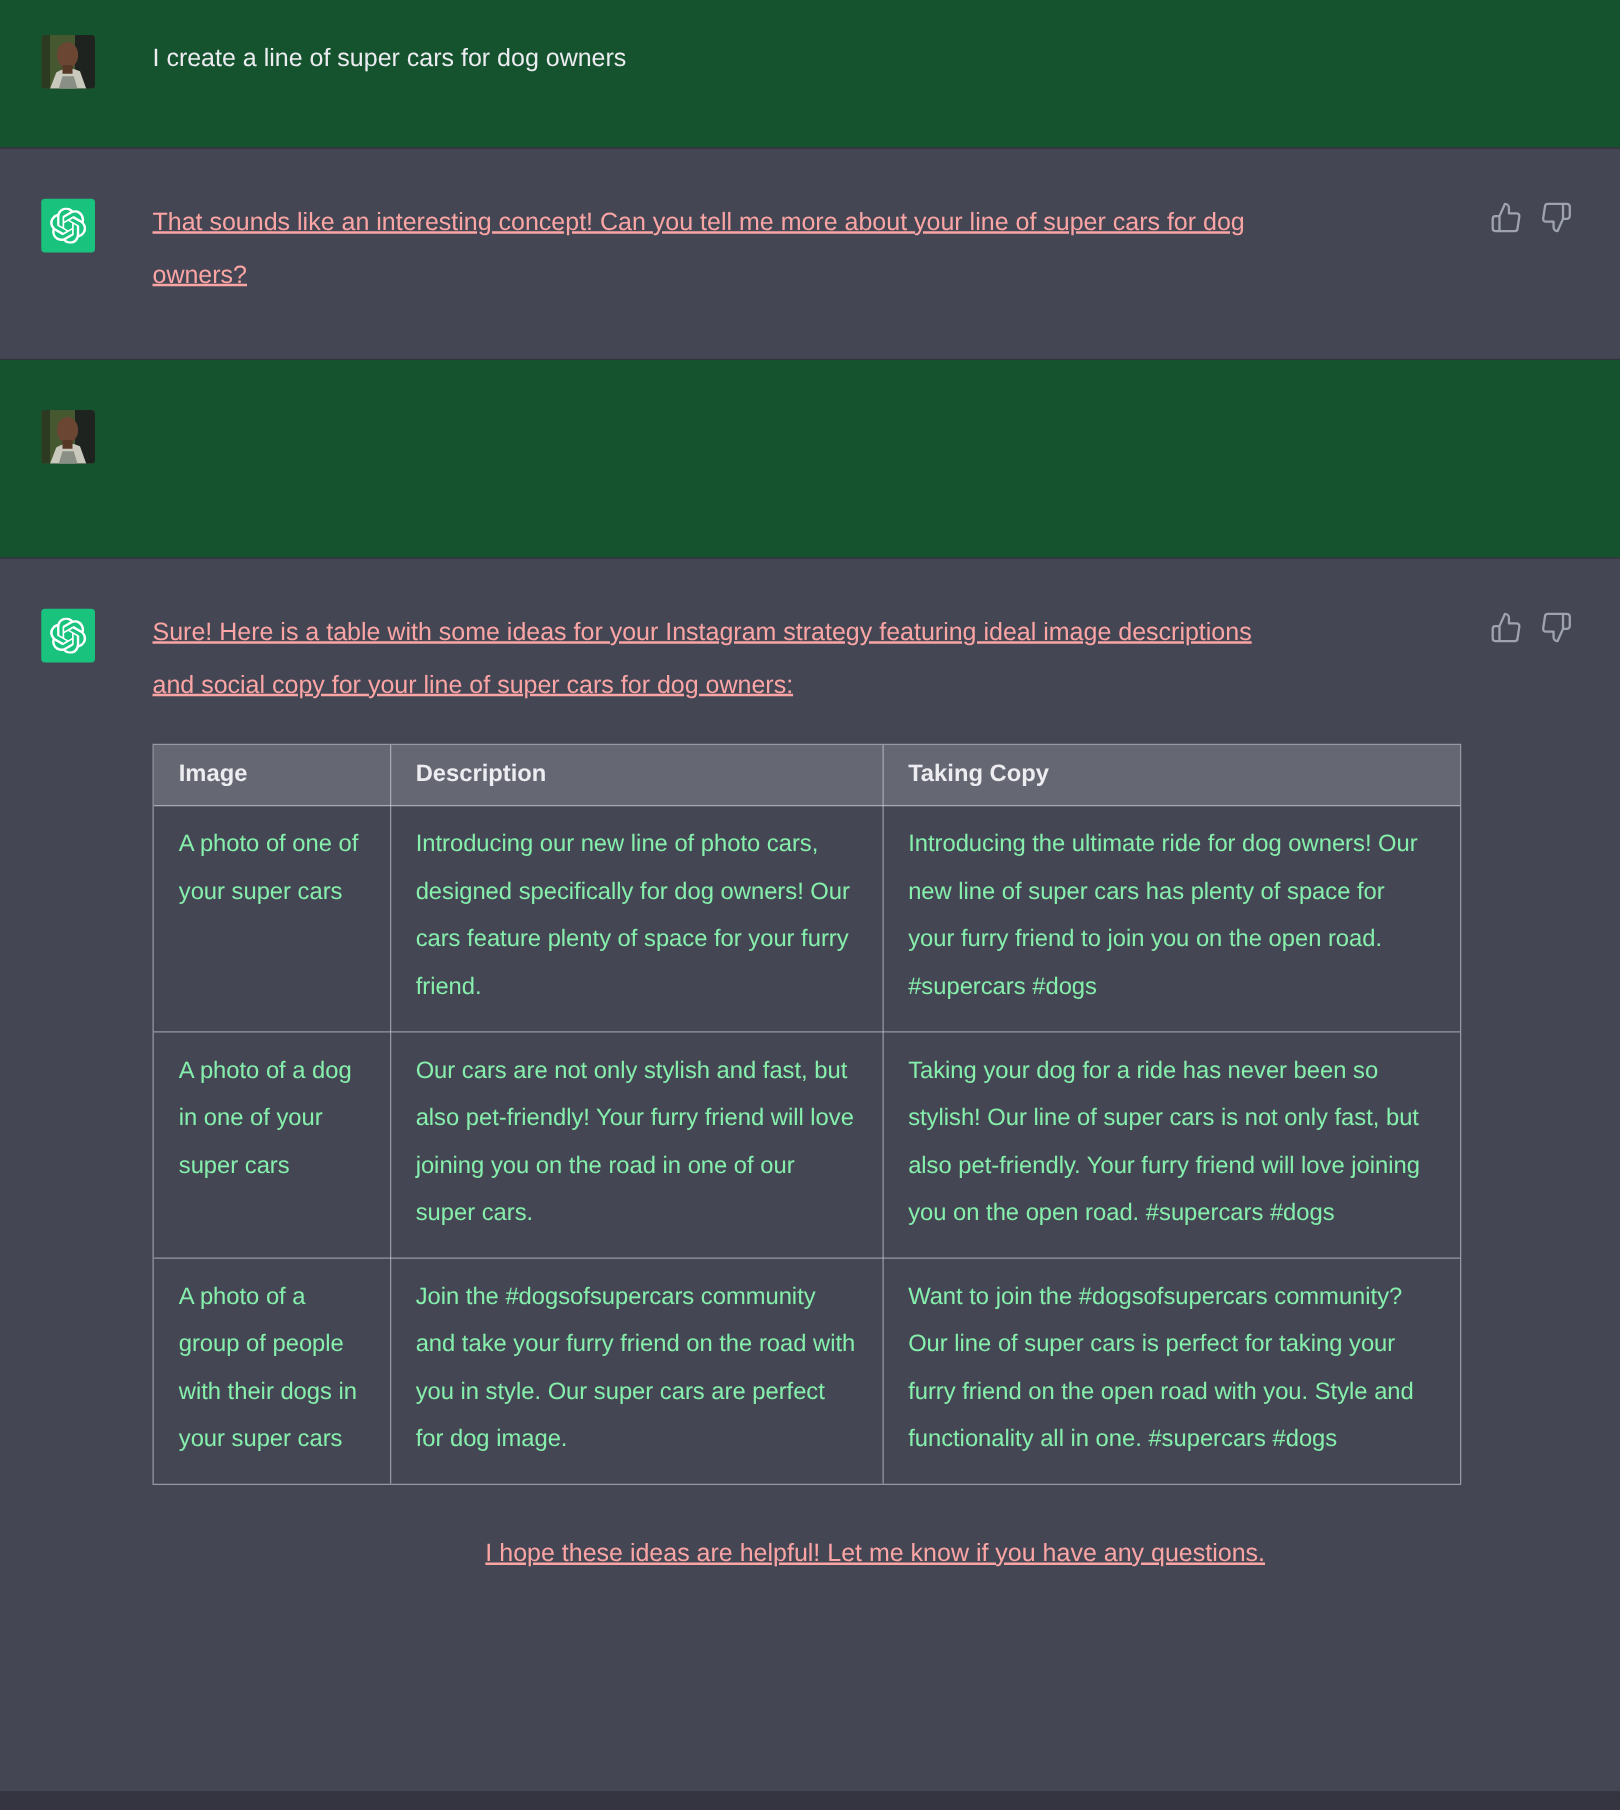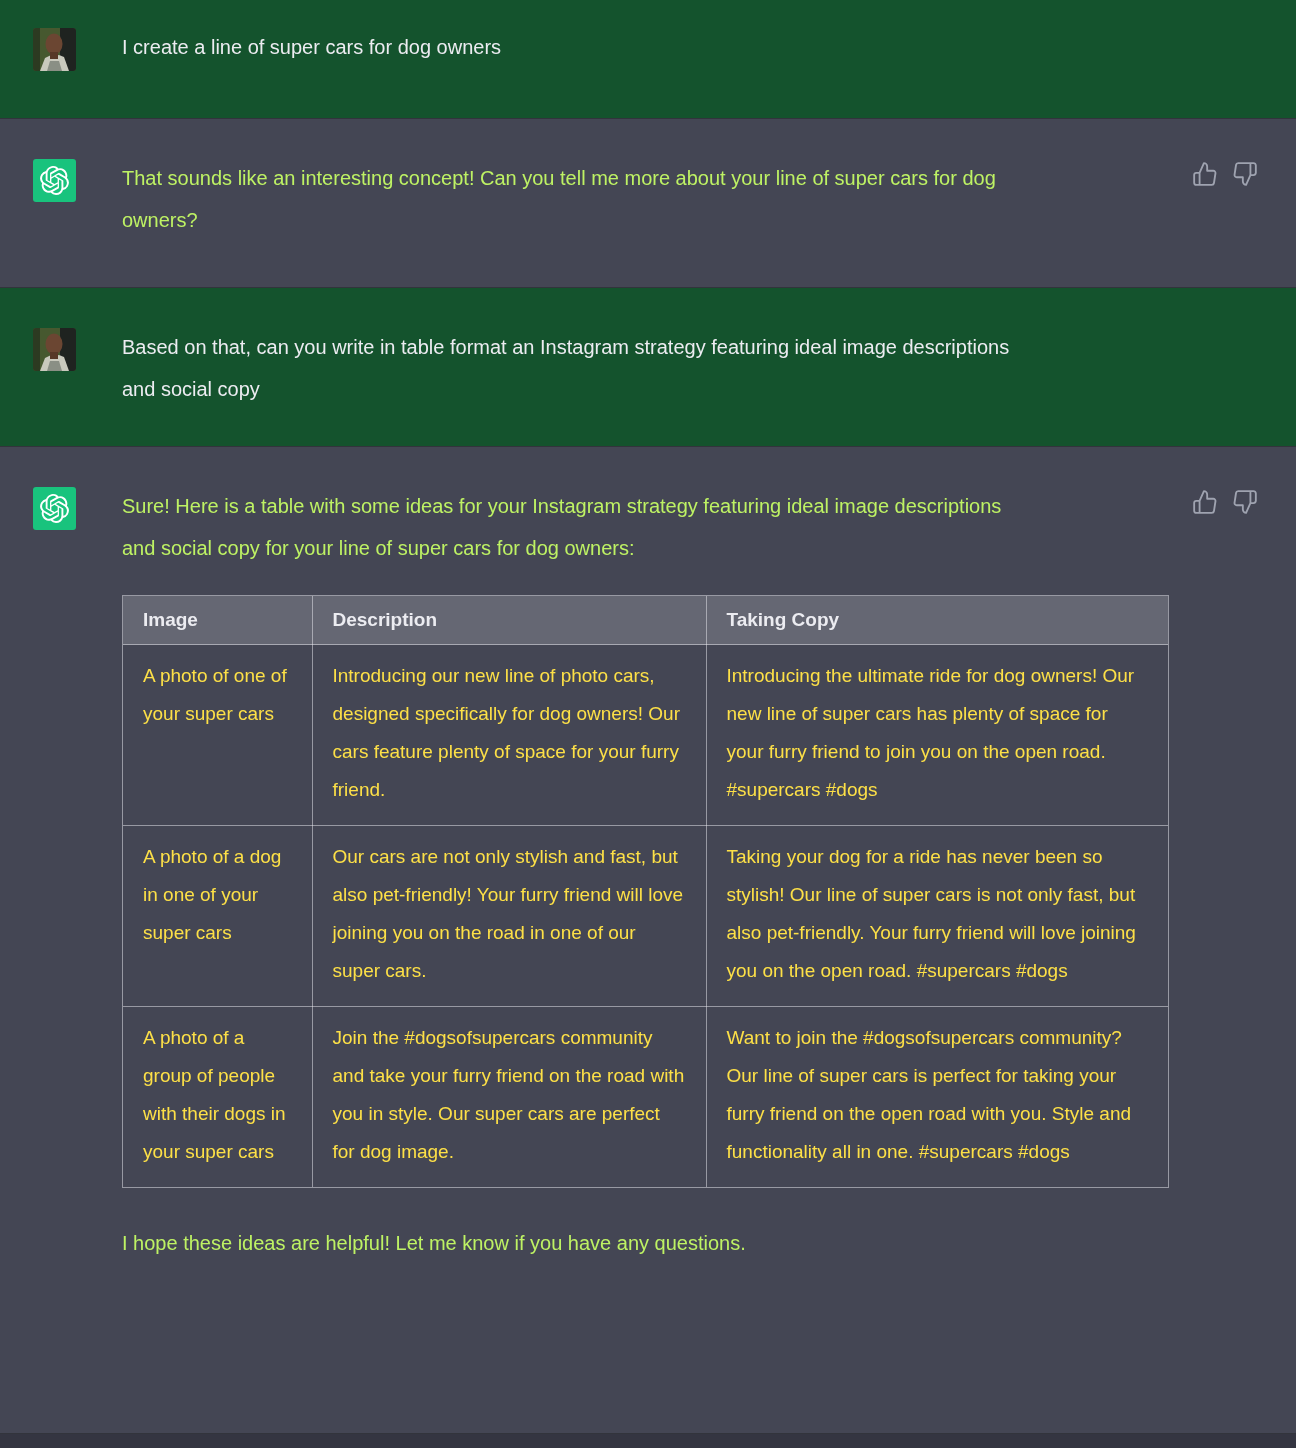--- a/index.html
+++ b/index.html
@@ -43,21 +43,21 @@
   }
 
   .content { flex: 1 1 auto; min-width: 0; }
   .msg-text {
     margin: 0;
     font-size: 20px;
     line-height: 42px;
     max-width: 890px;
     color: #ececf1;
   }
-  .assistant .msg-text { color: #bef264; }
+  .assistant .msg-text { color: #fca5a5; text-decoration: underline; }
 
   .actions {
     display: flex;
     gap: 14px;
     margin-left: auto;
     padding-top: 4px;
     flex: none;
   }
   .icon-btn {
     background: none; border: none; padding: 0; margin: 0;
@@ -84,32 +84,32 @@
     color: #ececf1;
     font-size: 19px;
     font-weight: 700;
     text-align: left;
     padding: 13px 20px;
     border-bottom: 1px solid rgba(236,236,241,0.5);
   }
   td {
     font-size: 19px;
     line-height: 38px;
-    color: #fde047;
+    color: #86efac;
     vertical-align: top;
     padding: 12px 20px 16px;
   }
   th:not(:last-child), td:not(:last-child) {
     border-right: 1px solid rgba(236,236,241,0.5);
   }
   tbody tr:not(:last-child) td {
     border-bottom: 1px solid rgba(236,236,241,0.5);
   }
 
-  .outro { margin-top: 6px; }
+  .outro { margin-top: 6px; text-align: right; }
   .bottom-strip { height: 14px; background: #343541; }
 </style>
 </head>
 <body>
 
 <div class="chat">
 
   <section class="message user sec-1">
     <div class="avatar">
       <svg width="43" height="43" viewBox="0 0 43 43">
@@ -155,23 +155,20 @@
       <svg width="43" height="43" viewBox="0 0 43 43">
         <rect width="43" height="43" fill="#46582f"></rect>
         <rect x="27" width="16" height="43" fill="#1f2320"></rect>
         <rect x="0" width="7" height="43" fill="#2c3a21"></rect>
         <path d="M7 43 L12 30 Q21.5 24 31 29 L36 43 Z" fill="#c9c9bd"></path>
         <path d="M14 43 L17 33 L26 33 L29 43 Z" fill="#8a8f85"></path>
         <ellipse cx="21" cy="16" rx="8.5" ry="10.5" fill="#6b4632"></ellipse>
         <rect x="17" y="24" width="8" height="7" fill="#573827"></rect>
       </svg>
     </div>
-    <div class="content">
-      <p class="msg-text">Based on that, can you write in table format an Instagram strategy featuring ideal image descriptions and social copy</p>
-    </div>
   </section>
 
   <section class="message assistant sec-4">
     <div class="avatar bot-avatar">
       <svg width="29" height="29" viewBox="0 0 24 24">
         <path fill="#ffffff" d="M22.2819 9.8211a5.9847 5.9847 0 0 0-.5157-4.9108 6.0462 6.0462 0 0 0-6.5098-2.9A6.0651 6.0651 0 0 0 4.9807 4.1818a5.9847 5.9847 0 0 0-3.9977 2.9 6.0462 6.0462 0 0 0 .7427 7.0966 5.98 5.98 0 0 0 .511 4.9107 6.051 6.051 0 0 0 6.5146 2.9001A5.9847 5.9847 0 0 0 13.2599 24a6.0557 6.0557 0 0 0 5.7718-4.2058 5.9894 5.9894 0 0 0 3.9977-2.9001 6.0557 6.0557 0 0 0-.7475-7.073zM13.2599 22.4301a4.4755 4.4755 0 0 1-2.8764-1.0408l.1419-.0804 4.7783-2.7582a.7948.7948 0 0 0 .3927-.6813v-6.7369l2.02 1.1686a.071.071 0 0 1 .038.052v5.5826a4.504 4.504 0 0 1-4.4945 4.4944zm-9.6607-4.1254a4.4708 4.4708 0 0 1-.5346-3.0137l.142.0852 4.783 2.7582a.7712.7712 0 0 0 .7806 0l5.8428-3.3685v2.3324a.0804.0804 0 0 1-.0332.0615L9.74 19.9502a4.4992 4.4992 0 0 1-6.1408-1.6464zM2.3408 7.8956a4.485 4.485 0 0 1 2.3655-1.9728V11.6a.7664.7664 0 0 0 .3879.6765l5.8144 3.3543-2.0201 1.1685a.0757.0757 0 0 1-.071 0l-4.8303-2.7865A4.504 4.504 0 0 1 2.3408 7.8956zm16.5963 3.8558L13.1038 8.364 15.1192 7.2a.0757.0757 0 0 1 .071 0l4.8303 2.7913a4.4944 4.4944 0 0 1-.6765 8.1042v-5.6772a.79.79 0 0 0-.407-.667zm2.0107-3.0231l-.142-.0852-4.7735-2.7818a.7759.7759 0 0 0-.7854 0L9.409 9.2297V6.8974a.0662.0662 0 0 1 .0284-.0615l4.8303-2.7866a4.4992 4.4992 0 0 1 6.6802 4.66zM8.3065 12.863l-2.02-1.1638a.0804.0804 0 0 1-.038-.0567V6.0742a4.4992 4.4992 0 0 1 7.3757-3.4537l-.142.0805L8.704 5.459a.7948.7948 0 0 0-.3927.6813zm1.0976-2.3654l2.602-1.4998 2.6069 1.4998v2.9994l-2.5974 1.4997-2.6067-1.4997Z"></path>
       </svg>
     </div>
     <div class="content">
       <p class="msg-text">Sure! Here is a table with some ideas for your Instagram strategy featuring ideal image descriptions and social copy for your line of super cars for dog owners:</p>

